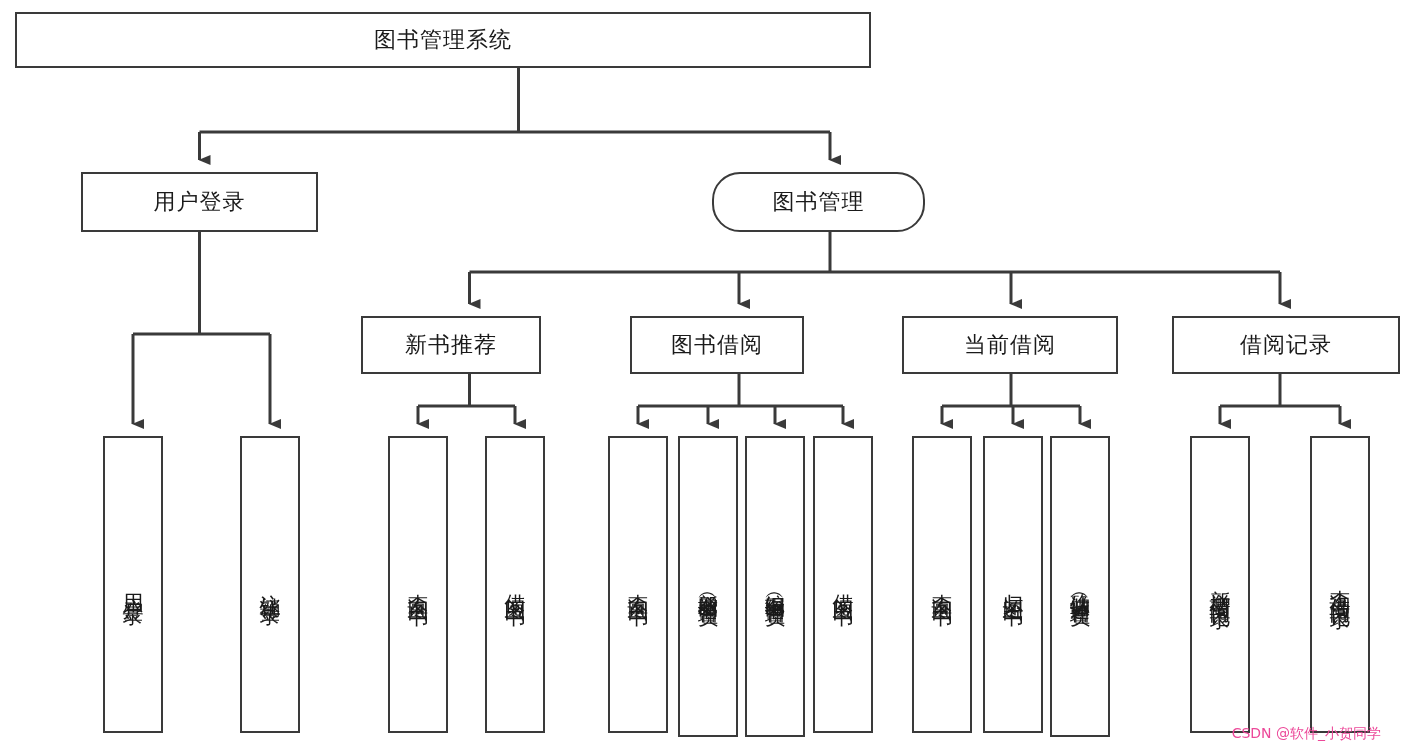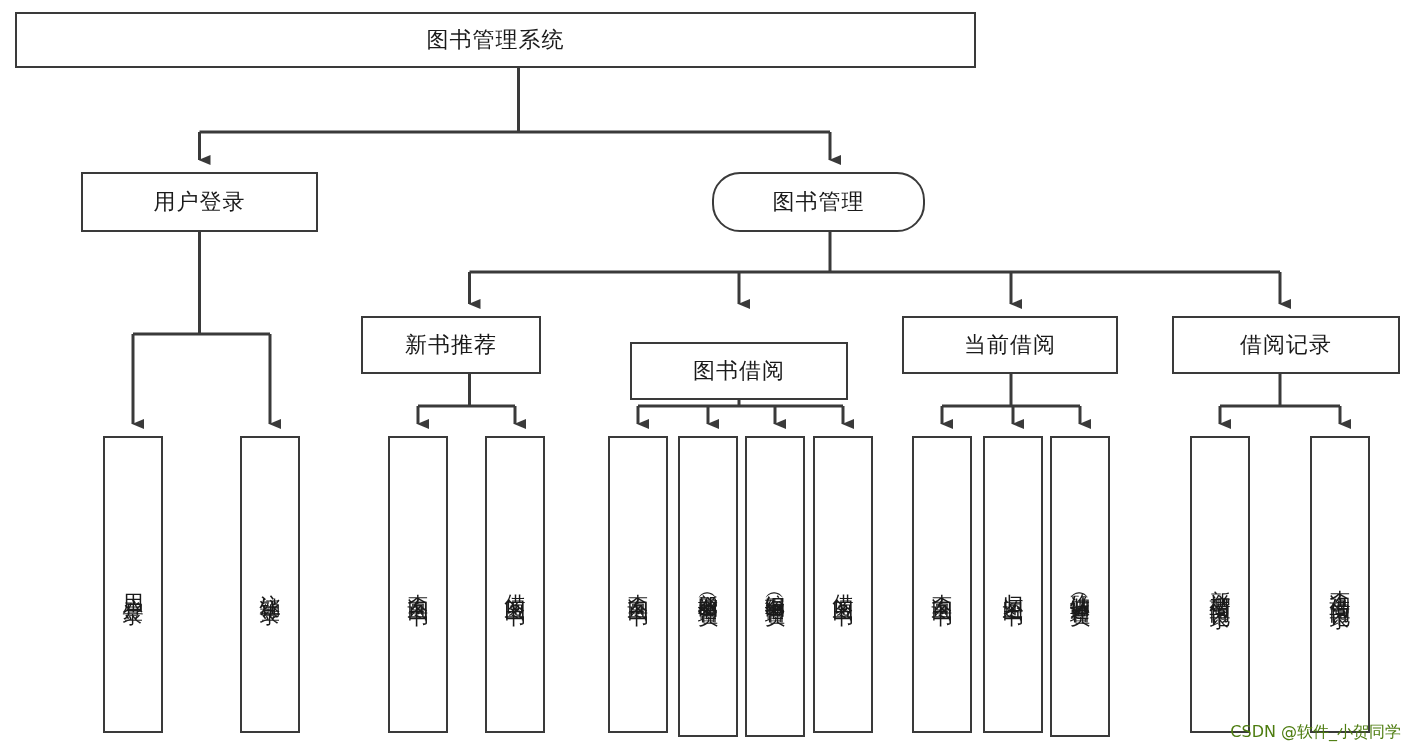--- a/index.html
+++ b/index.html
@@ -52,24 +52,24 @@
     text-align: center;
     padding: 3px 0;
     overflow: hidden;
   }
   .node-v.tall {
     font-size: 20px;
     letter-spacing: 2px;
   }
   .watermark {
     position: absolute;
-    right: 4px;
+    right: 24px;
     bottom: 4px;
-    font-size: 16px;
-    color: #4d7c0f;
+    font-size: 14px;
+    color: #ec4899;
     white-space: nowrap;
     font-family: "DejaVu Sans", "Liberation Sans", sans-serif;
   }
 </style>
 </head>
 <body>
 
 <div id="diagram-root">
 
   <svg id="tree-svg" viewBox="0 0 1405 747" xmlns="http://www.w3.org/2000/svg">
@@ -109,33 +109,33 @@
         <line x1="1013" y1="406" x2="1013" y2="424" marker-end="url(#arrowhead)"></line>
         <line x1="1080" y1="406" x2="1080" y2="424" marker-end="url(#arrowhead)"></line>
         <line x1="1280" y1="374" x2="1280" y2="406"></line>
         <line x1="1220" y1="406" x2="1340" y2="406"></line>
         <line x1="1220" y1="406" x2="1220" y2="424" marker-end="url(#arrowhead)"></line>
         <line x1="1340" y1="406" x2="1340" y2="424" marker-end="url(#arrowhead)"></line>
       </g>
   </svg>
 
   <div id="nodes-layer">
-      <div class="node-box node-h" style="left: 15px; top: 12px; width: 961px; height: 56px; font-family: Liberation Serif, serif;">
+      <div class="node-box node-h" style="left: 15px; top: 12px; width: 856px; height: 56px; font-family: Liberation Serif, serif;">
         <span>图书管理系统</span>
       </div>
       <div class="node-box node-h" style="left: 81px; top: 172px; width: 237px; height: 60px;">
         <span>用户登录</span>
       </div>
       <div class="node-box node-h" style="left: 712px; top: 172px; width: 213px; height: 60px; border-radius: 28px;">
         <span>图书管理</span>
       </div>
       <div class="node-box node-h" style="left: 361px; top: 316px; width: 180px; height: 58px;">
         <span>新书推荐</span>
       </div>
-      <div class="node-box node-h" style="left: 630px; top: 316px; width: 218px; height: 58px; margin-top: 26px;">
+      <div class="node-box node-h" style="left: 630px; top: 316px; width: 174px; height: 58px;">
         <span>图书借阅</span>
       </div>
       <div class="node-box node-h" style="left: 902px; top: 316px; width: 216px; height: 58px;">
         <span>当前借阅</span>
       </div>
       <div class="node-box node-h" style="left: 1172px; top: 316px; width: 228px; height: 58px;">
         <span>借阅记录</span>
       </div>
       <div class="node-box node-v" style="left: 103px; top: 436px; width: 60px; height: 297px;">
         <span>用户登录</span>

